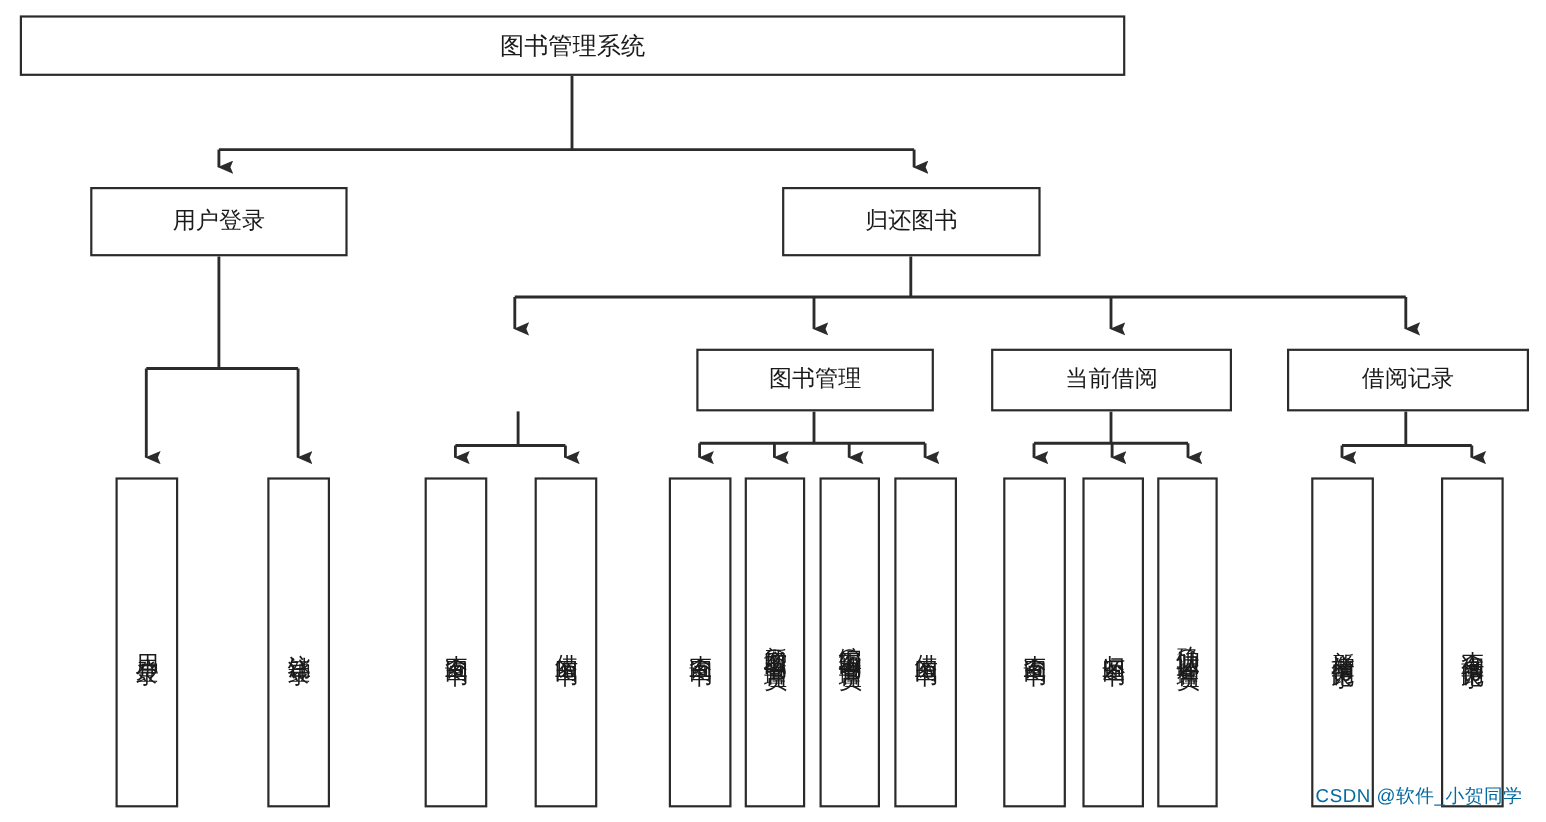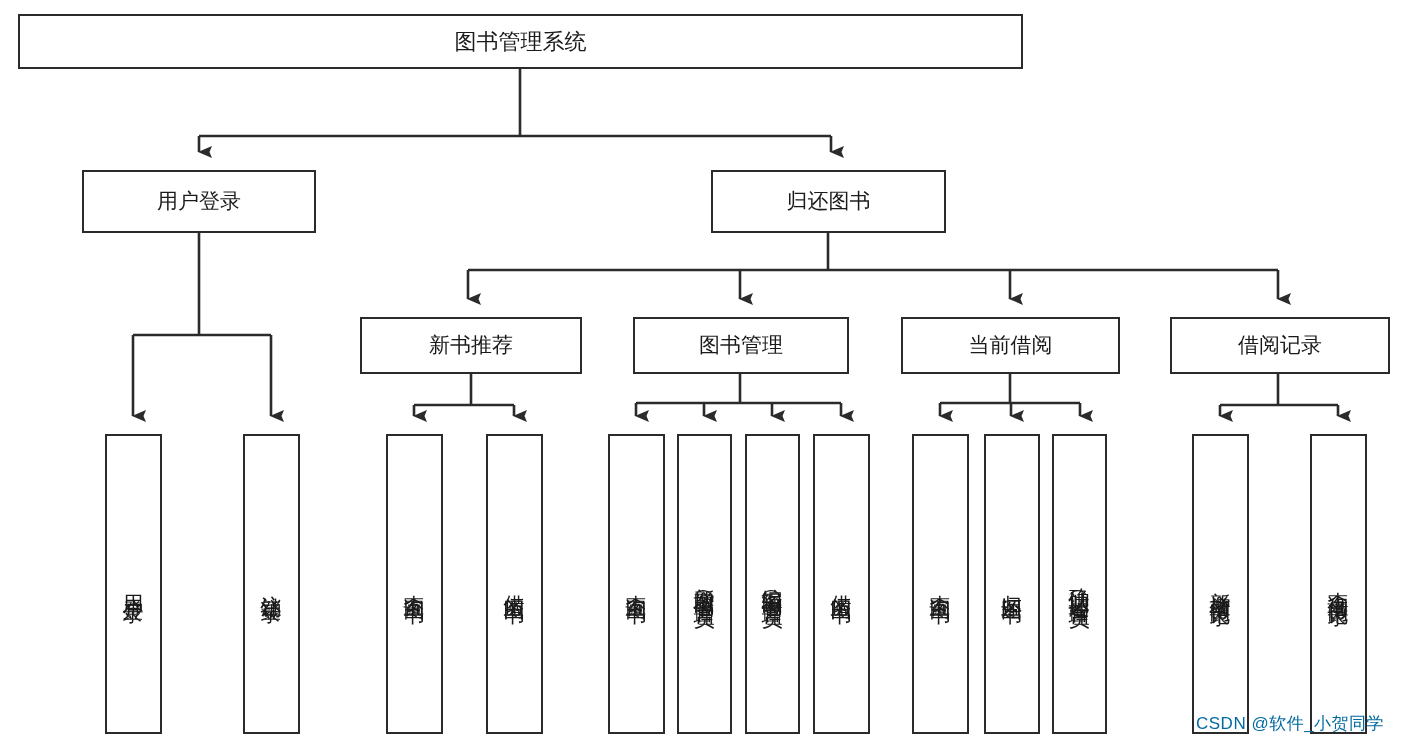--- a/index.html
+++ b/index.html
@@ -126,23 +126,20 @@
     <span class="label">图书管理系统</span>
   </div>
 
   <div class="node horiz" style="left: 82px; top: 170px; width: 234px; height: 63px;">
     <span class="label">用户登录</span>
   </div>
   <div class="node horiz" style="left: 711px; top: 170px; width: 235px; height: 63px;">
     <span class="label">归还图书</span>
   </div>
 
-  <div class="node horiz" style="left: 360px; top: 317px; width: 222px; height: 57px;">
-    <span class="label">新书推荐</span>
-  </div>
   <div class="node horiz" style="left: 633px; top: 317px; width: 216px; height: 57px;">
     <span class="label">图书管理</span>
   </div>
   <div class="node horiz" style="left: 901px; top: 317px; width: 219px; height: 57px;">
     <span class="label">当前借阅</span>
   </div>
   <div class="node horiz" style="left: 1170px; top: 317px; width: 220px; height: 57px;">
     <span class="label">借阅记录</span>
   </div>
 

